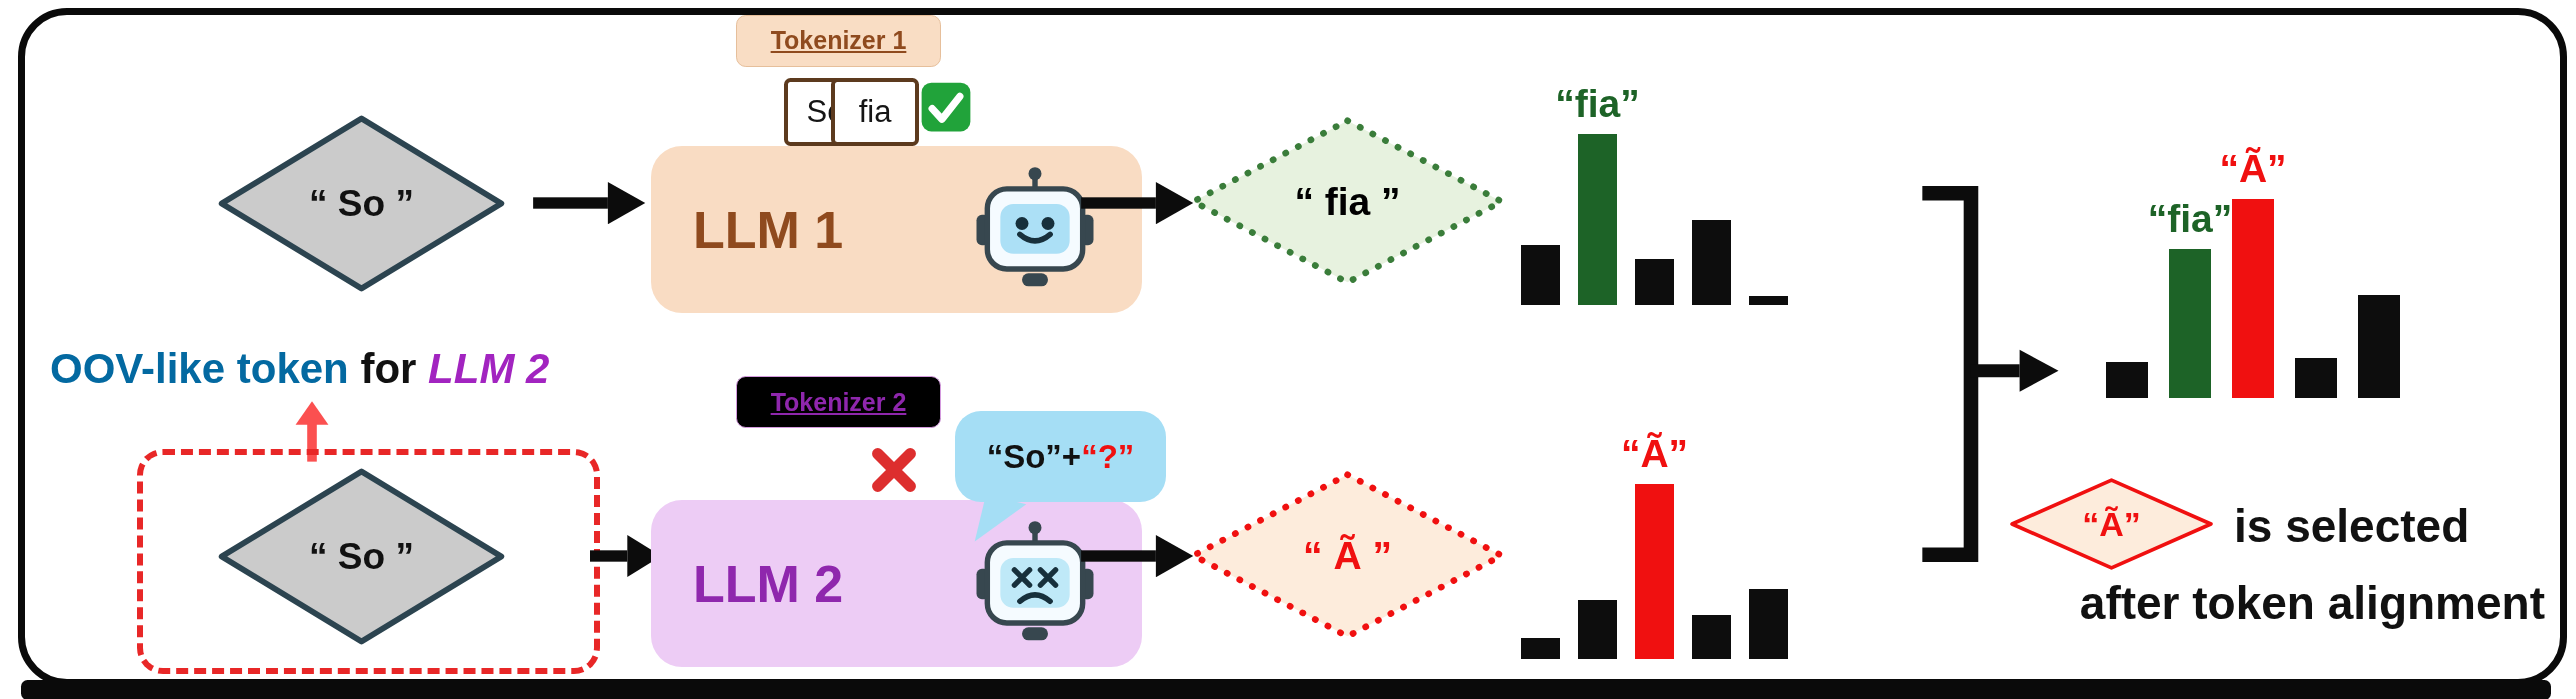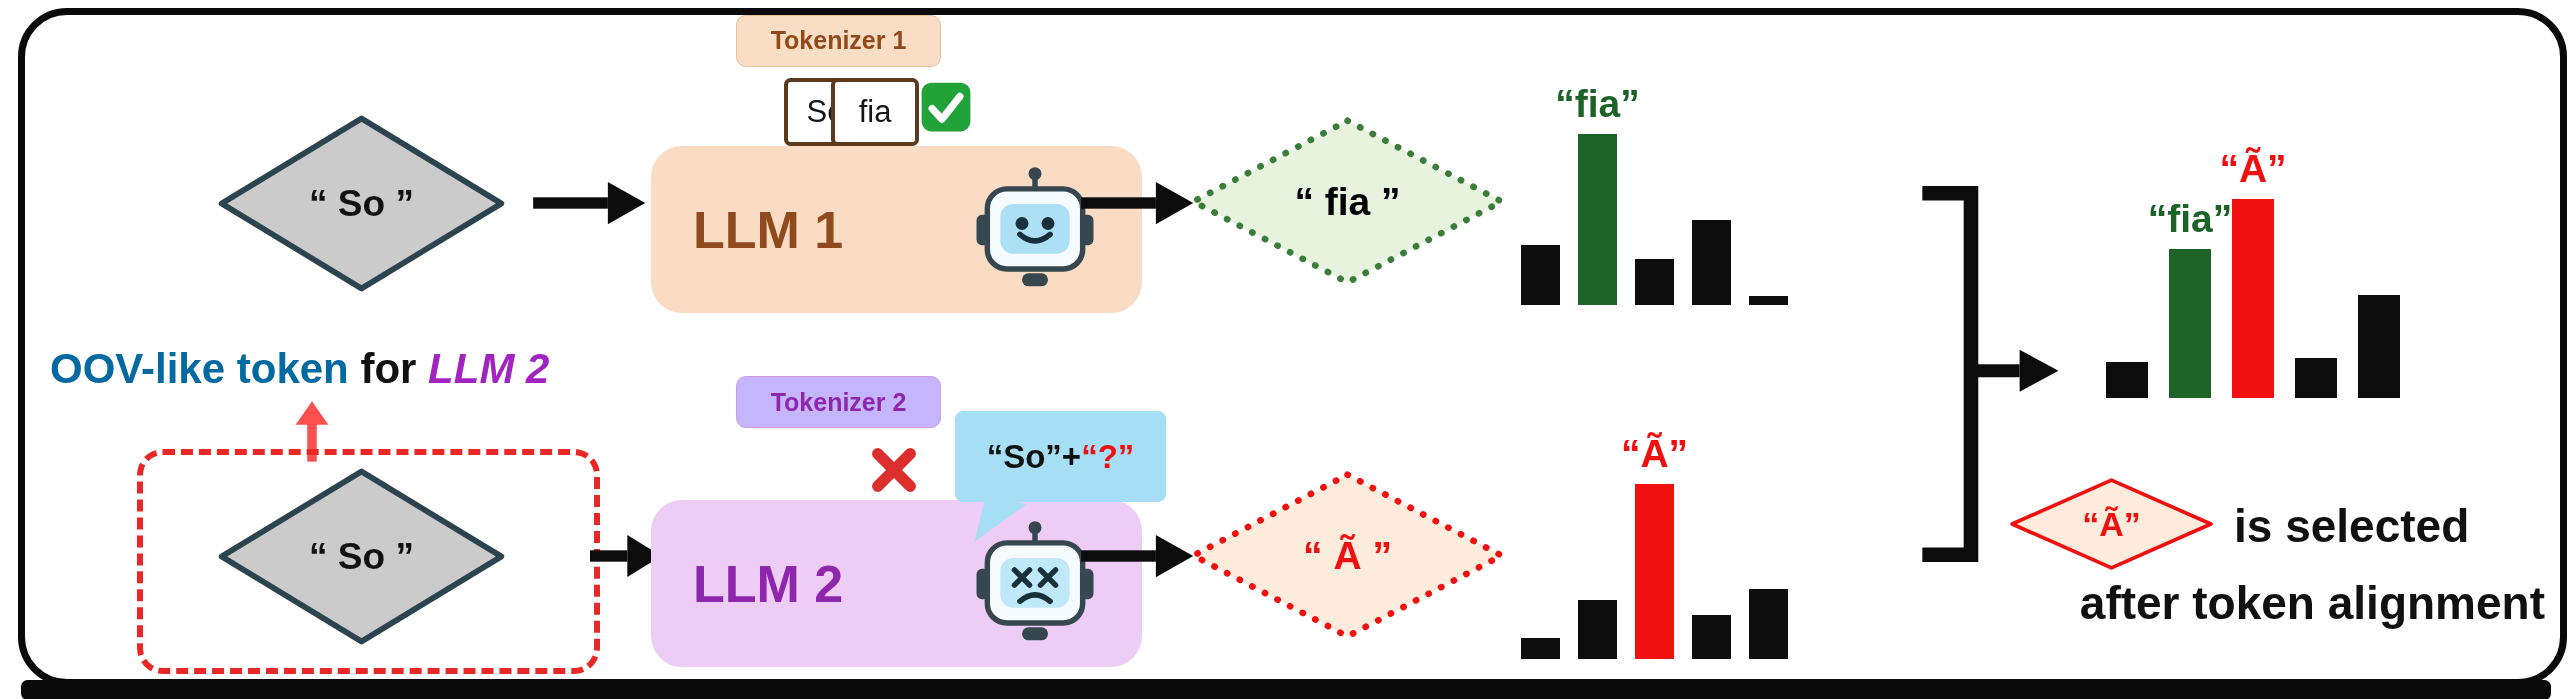--- a/index.html
+++ b/index.html
@@ -10,23 +10,23 @@
   
   .frame{left:18px;top:8.1px;width:2535px;height:664px;border:7.3px solid #0a0a0a;border-radius:49px;background:#fff;}
   .bottom-bar{left:21px;top:680px;width:2530px;height:19.5px;background:#0a0a0a;border-radius:6.5px;}
 
   
   .diamond svg{display:block;}
   .dtext{position:absolute;inset:0;display:flex;align-items:center;justify-content:center;
          font-weight:700;white-space:nowrap;}
 
   
-  .badge{border-radius:9.8px;font-weight:700;font-size:25px;display:flex;align-items:center;justify-content:center;}
+  .badge{border-radius:9.8px;font-weight:700;font-size:25px;display:flex;align-items:center;justify-content:center;text-decoration:underline;}
   .badge1{background:#f9ddc4;color:#8f4a1e;border:1.6px solid #e6bf9b;}
-  .badge2{background:#c4b5fd;color:#8f27ad;border:1.6px solid #d49ade;}
+  .badge2{background:#000000;color:#8f27ad;border:1.6px solid #d49ade;}
   .tokbox{background:#ffffff;border-radius:6.5px;font-size:31px;color:#151515;
           display:flex;align-items:center;justify-content:center;font-weight:400;}
   .tok1{border:4.1px solid #5c3a1e;}
   .tok2{border:4.1px solid #8f27ad;}
 
   
   .llmbox{border-radius:31px;display:flex;align-items:center;justify-content:space-between;padding:0 42px;}
   .llm1{background:#f9dcc3;}
   .llm2{background:#edccf5;}
   .llmlabel{font-size:52px;font-weight:700;}
@@ -35,21 +35,21 @@
 
   
   .chart{display:flex;align-items:flex-end;gap:18px;}
   .chart .bar{width:39px;position:relative;}
   .chart-lg{gap:21px;}
   .chart-lg .bar{width:42px;}
   .bar-label{position:absolute;bottom:calc(100% + 8.1px);left:50%;transform:translateX(-50%);
              font-size:39px;font-weight:700;white-space:nowrap;}
 
   
-  .bubble{background:#a5def5;border-radius:8px;display:flex;align-items:center;justify-content:center;
+  .bubble{background:#a5def5;border-radius:26px;display:flex;align-items:center;justify-content:center;
           font-size:33px;font-weight:700;white-space:nowrap;}
 
   
   .caption{font-size:42px;font-weight:700;white-space:nowrap;}
   .result-text{font-size:46px;font-weight:700;color:#111;white-space:nowrap;}
 </style>
 </head>
 <body>
 
 <div id="stage">

